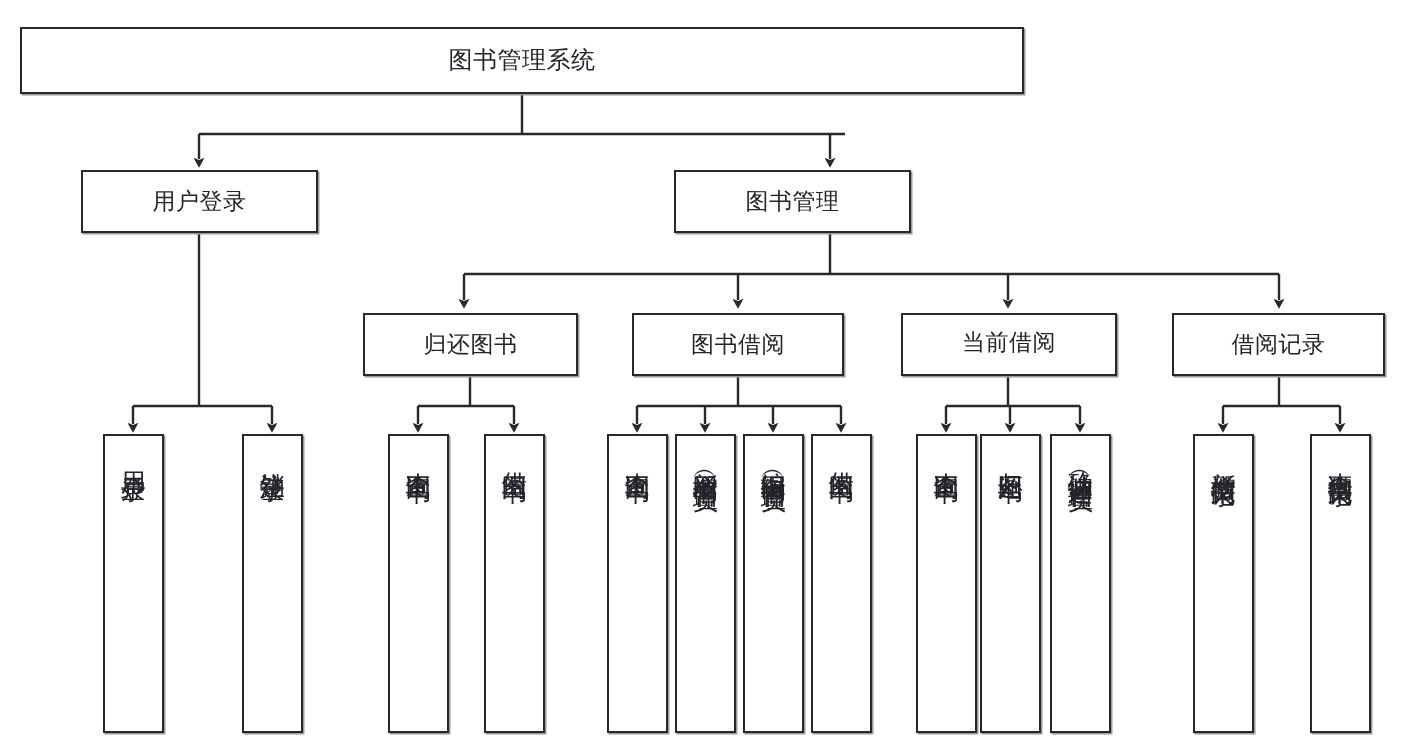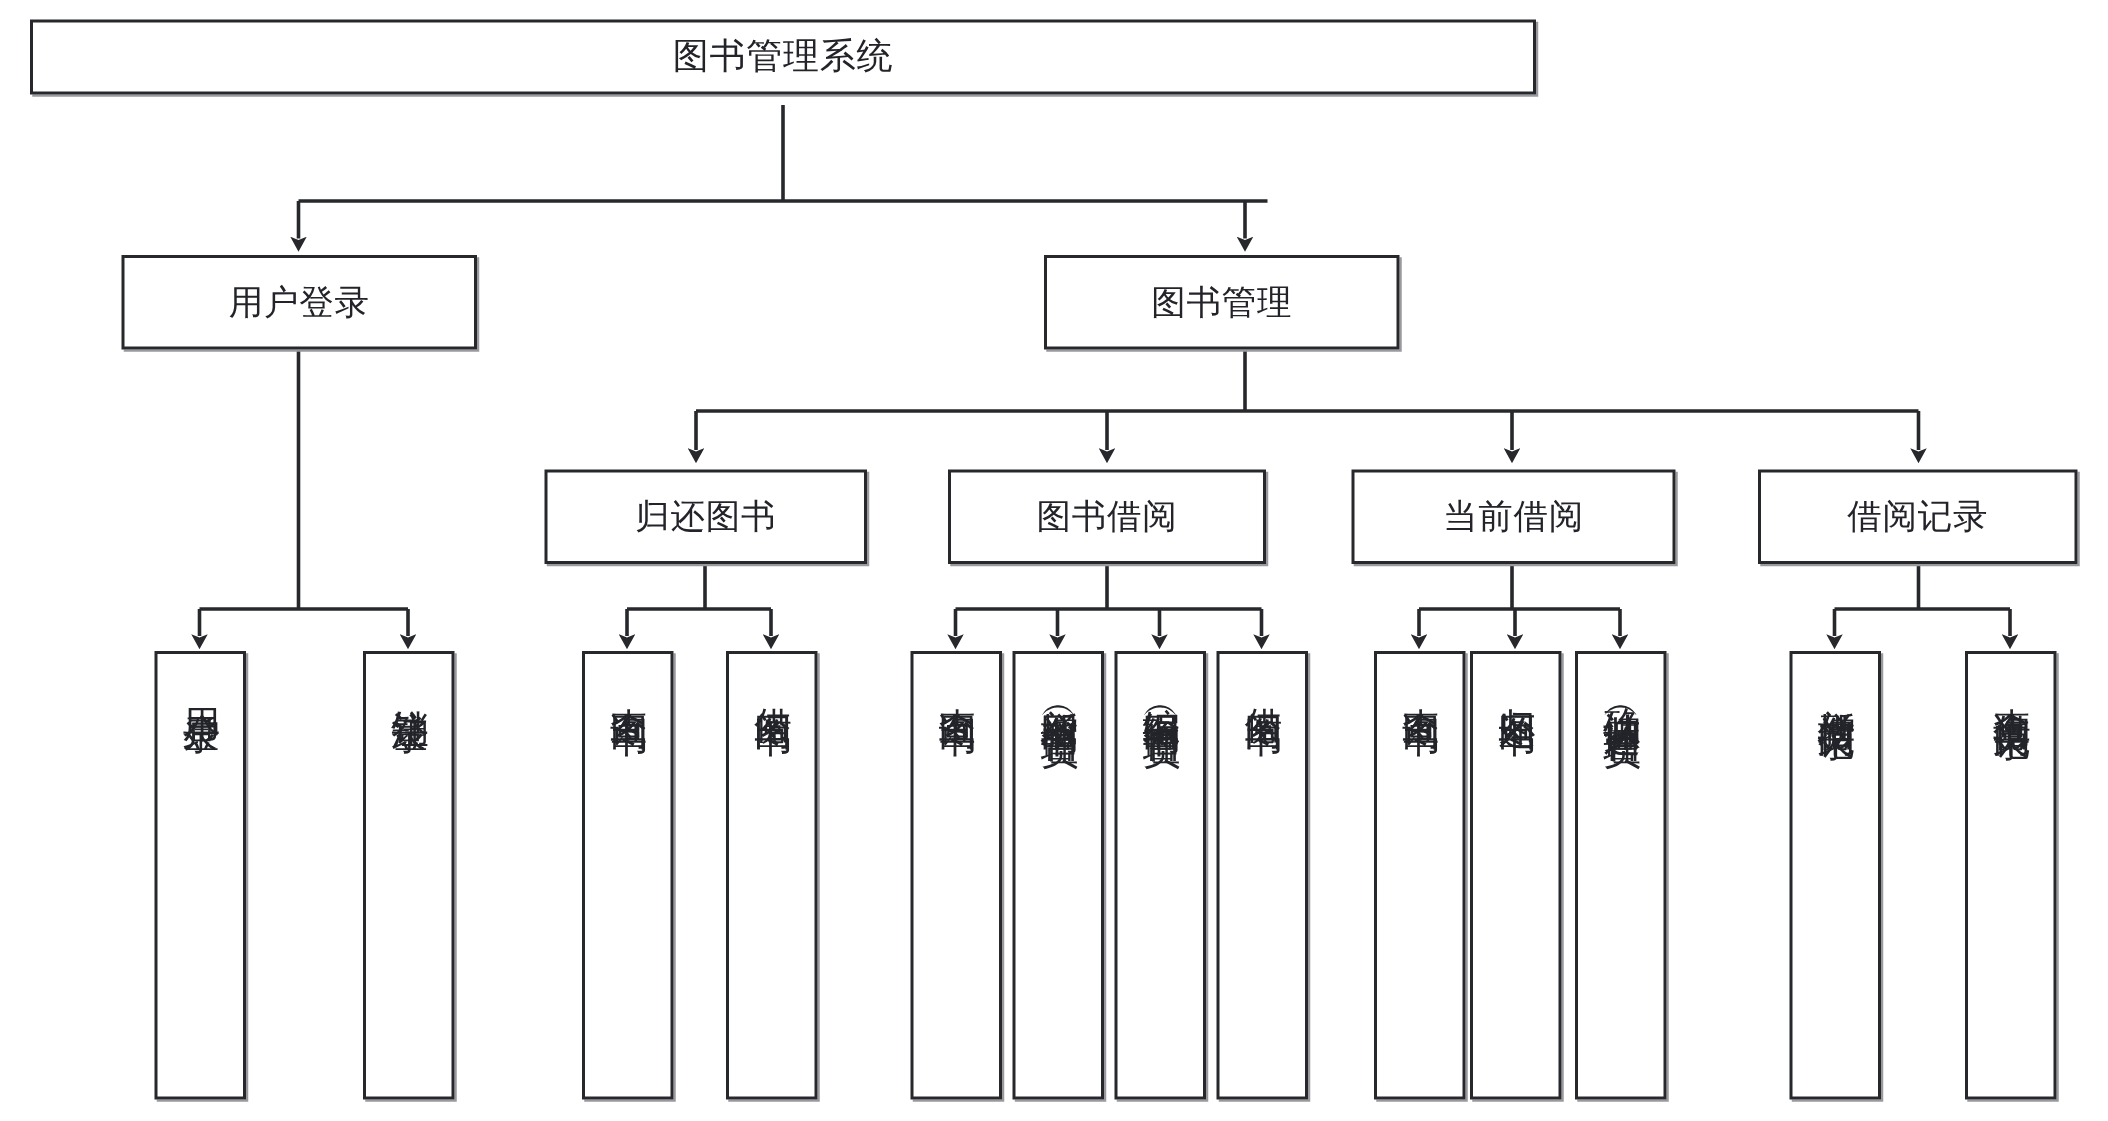--- a/index.html
+++ b/index.html
@@ -120,41 +120,41 @@
       <path d="M1010,406 L1010,424" marker-end="url(#arrow)"></path>
       <path d="M1080,406 L1080,424" marker-end="url(#arrow)"></path>
 
       <path d="M1279,376 L1279,406"></path>
       <path d="M1223,406 L1340,406"></path>
       <path d="M1223,406 L1223,424" marker-end="url(#arrow)"></path>
       <path d="M1340,406 L1340,424" marker-end="url(#arrow)"></path>
     </g>
   </svg>
 
-  <div class="node root horizontal" style="left:20px; top:13px; width:1004px; height:50px;">
+  <div class="node root horizontal" style="left:20px; top:27px; width:1004px; height:67px;">
     <span class="label">图书管理系统</span>
   </div>
 
   <div class="node horizontal" style="left:81px; top:170px; width:237px; height:63px;">
     <span class="label">用户登录</span>
   </div>
 
-  <div class="node horizontal" style="left:696px; top:170px; width:237px; height:63px;">
+  <div class="node horizontal" style="left:674px; top:170px; width:237px; height:63px;">
     <span class="label">图书管理</span>
   </div>
 
   <div class="node horizontal" style="left:363px; top:313px; width:215px; height:63px;">
     <span class="label">归还图书</span>
   </div>
 
   <div class="node horizontal" style="left:632px; top:313px; width:212px; height:63px;">
     <span class="label">图书借阅</span>
   </div>
 
-  <div class="node horizontal" style="left:901px; top:313px; width:216px; height:63px;">
+  <div class="node horizontal" style="left:901px; top:313px; width:216px; height:63px;font-family:Liberation Mono, monospace;">
     <span class="label">当前借阅</span>
   </div>
 
   <div class="node horizontal" style="left:1172px; top:313px; width:213px; height:63px;">
     <span class="label">借阅记录</span>
   </div>
 
   <div class="node vertical" style="left:103px; top:434px; width:61px; height:299px;">
     <span class="label">用户登录</span>
   </div>

